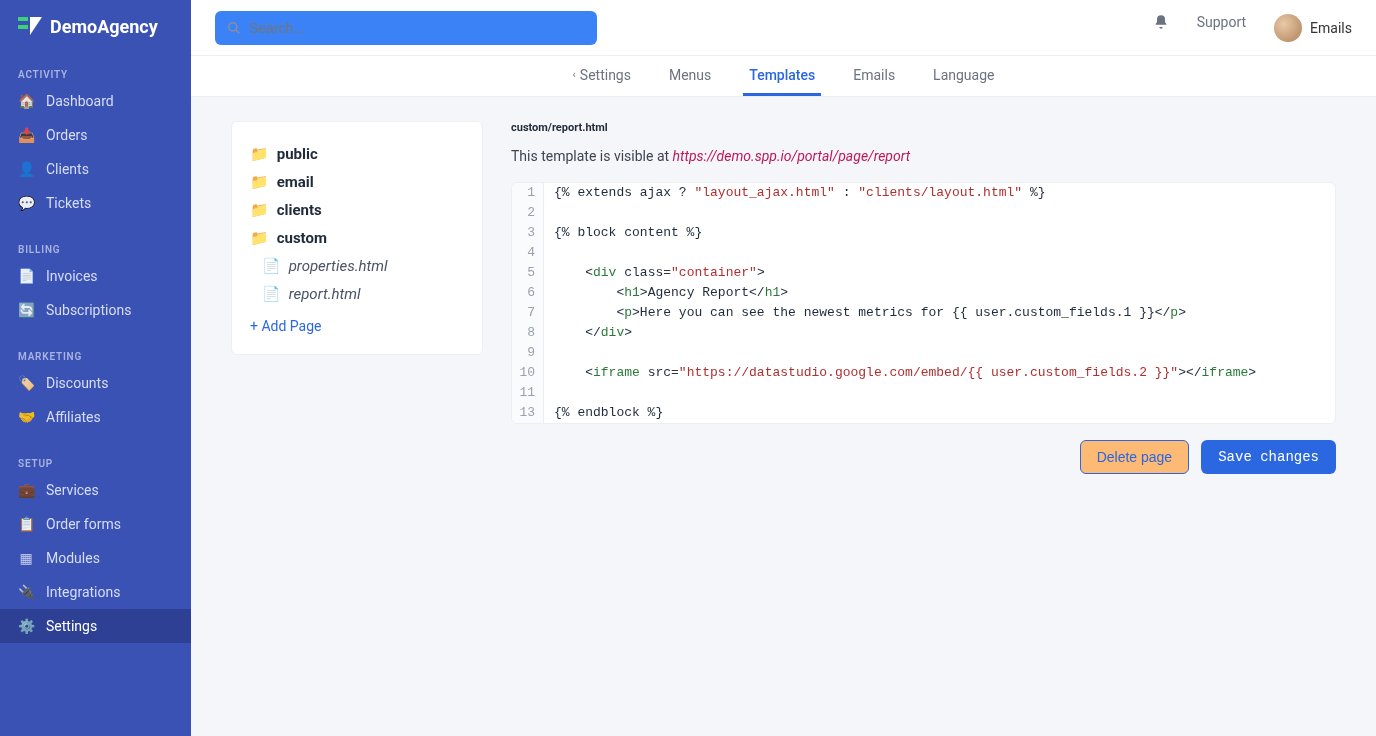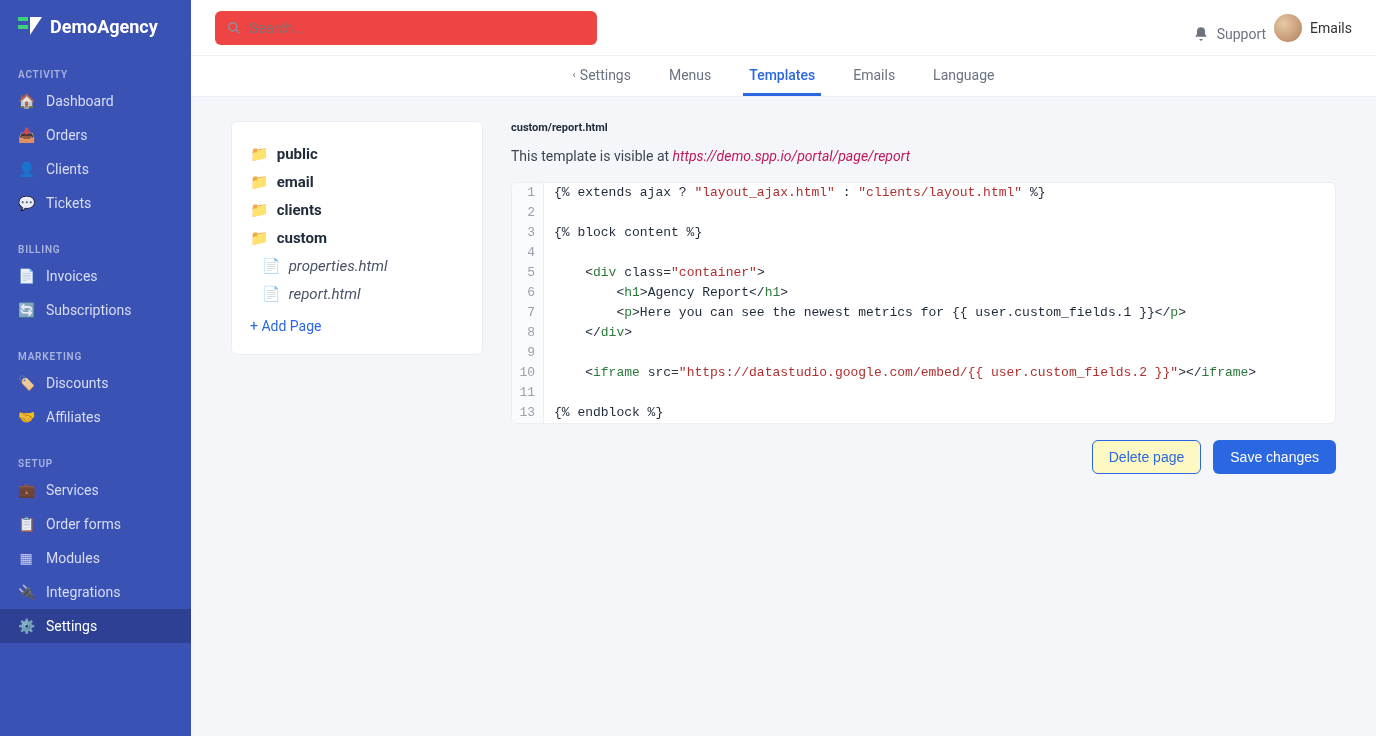--- a/index.html
+++ b/index.html
@@ -10,24 +10,24 @@
   .logo { display: flex; align-items: center; padding: 16px 18px; gap: 8px; font-size: 18px; font-weight: 700; }
   .logo-mark { display: inline-flex; }
   .nav-section { padding: 8px 0; }
   .nav-heading { font-size: 10px; letter-spacing: 0.8px; color: #a9b3e0; padding: 8px 18px 4px; font-weight: 600; }
   .nav-item { display: flex; align-items: center; gap: 12px; padding: 9px 18px; color: #d7ddf3; cursor: pointer; font-size: 14px; }
   .nav-item.active { background: #2d4093; color: #fff; }
   .nav-item .ico { width: 16px; text-align: center; opacity: 0.9; }
   
   .main { flex: 1; display: flex; flex-direction: column; background: #f5f6f9; }
   .topbar { height: 55px; background: #fff; display: flex; align-items: center; padding: 0 24px; gap: 16px; }
-  .search { flex: 0 0 382px; height: 34px; background: #ef4444; border-radius: 6px; display: flex; align-items: center; padding: 0 12px; color: #8a8f9b; }
+  .search { flex: 0 0 382px; height: 34px; background: #3b82f6; border-radius: 6px; display: flex; align-items: center; padding: 0 12px; color: #8a8f9b; }
   .search input { border: none; background: transparent; outline: none; flex: 1; font-size: 14px; color: #333; margin-left: 8px; }
   .topbar-spacer { flex: 1; }
-  .topbar-right { display: flex; align-items: flex-end; gap: 8px; }
+  .topbar-right { display: flex; align-items: flex-start; gap: 28px; }
   .support-link { color: #6b7280; cursor: pointer; }
   .bell { color: #6b7280; cursor: pointer; }
   .user { display: flex; align-items: center; gap: 8px; cursor: pointer; }
   .avatar { width: 28px; height: 28px; border-radius: 50%; background: radial-gradient(circle at 35% 35%, #e8c9a8, #b08058); }
   .tabs { height: 42px; background: #fff; border-top: 1px solid #eceef3; border-bottom: 1px solid #eceef3; display: flex; justify-content: center; align-items: stretch; gap: 26px; }
   .tab { display: flex; align-items: center; color: #6b7280; cursor: pointer; font-size: 14px; padding: 0 6px; border-bottom: 3px solid transparent; }
   .tab.active { color: #2b67e0; border-bottom-color: #2b67e0; font-weight: 500; }
   .tab .chev { margin-right: 4px; font-size: 11px; }
   
   .content { flex: 1; padding: 24px 40px; display: flex; gap: 28px; align-items: flex-start; }
@@ -44,22 +44,22 @@
   .code-box { background: #fff; border: 1px solid #eceef3; border-radius: 6px; overflow: hidden; }
   .code-row { display: flex; font-family: "SFMono-Regular", Consolas, "Liberation Mono", Menlo, monospace; font-size: 13px; line-height: 20px; }
   .gutter { width: 32px; text-align: right; padding-right: 8px; color: #9aa1ad; background: #fafbfc; border-right: 1px solid #eceef3; user-select: none; }
   .line { padding-left: 10px; white-space: pre; }
   .t-black { color: #1f2a3a; }
   .t-str { color: #b03030; }
   .t-tag { color: #2a7a3a; }
   .t-attr { color: #1f2a3a; }
   .actions { display: flex; justify-content: flex-end; gap: 12px; padding-top: 16px; }
   .btn { padding: 8px 16px; border-radius: 6px; font-size: 14px; cursor: pointer; border: 1px solid transparent; }
-  .btn-outline { background: #fef9c3; border-color: #2b67e0; color: #2b67e0; }
-  .btn-primary { background: #2b67e0; color: #fff; }
+  .btn-outline { background: #fdba74; border-color: #2b67e0; color: #2b67e0; }
+  .btn-primary { background: #2b67e0; color: #fff; font-family: Liberation Mono, monospace; }
   svg { display: block; }
 </style>
 </head>
 <body>
 
 <div class="app">
 
   <aside class="sidebar">
     <div class="logo">
       <span class="logo-mark">

